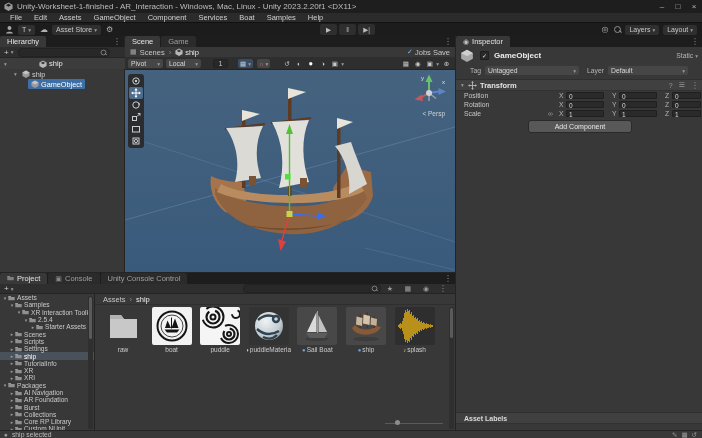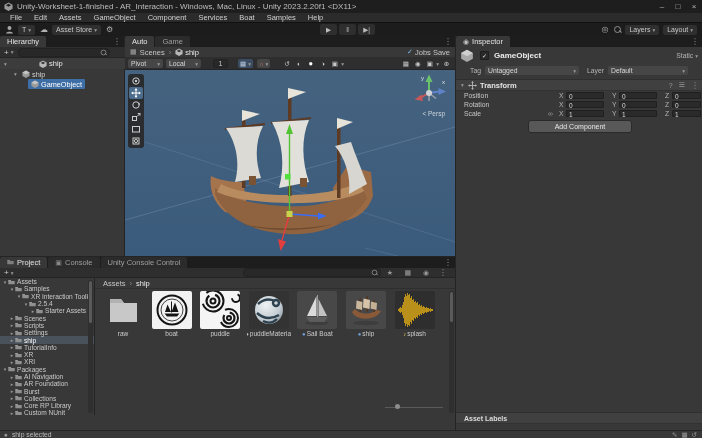--- a/index.html
+++ b/index.html
@@ -67,21 +67,21 @@
   #transform-header{position:absolute;left:0;top:43px;width:247px;height:12px;background:#404040;border-top:1px solid #2f2f2f;border-bottom:1px solid #323232;display:flex;align-items:center;box-sizing:border-box;}
   #transform-rows{position:absolute;left:0;top:56px;width:247px;}
   .trow{height:8px;margin-bottom:1px;position:relative;}
   .trow .rlab{position:absolute;left:8px;top:0;color:#c6c6c6;font-size:6.8px;}
   .axis-lab{position:absolute;top:0;color:#b4b4b4;font-size:6.8px;}
   .axis-fld{position:absolute;top:0;height:7px;background:#2a2a2a;border:1px solid #1f1f1f;border-radius:1px;color:#d8d8d8;font-size:6.5px;padding-left:2px;box-sizing:border-box;}
   #add-component{position:absolute;left:72px;top:84px;width:102px;height:11px;background:#585858;border:1px solid #2a2a2a;border-radius:3px;display:flex;align-items:center;justify-content:center;color:#e6e6e6;font-size:7px;}
   #asset-labels-bar{position:absolute;left:0;top:376px;width:247px;height:12px;background:#404040;border-top:1px solid #2f2f2f;border-bottom:1px solid #323232;display:flex;align-items:center;box-sizing:border-box;}
 
   
-  #bottom{left:0;top:256px;width:455px;height:158px;background:#383838;border-top:1px solid #242424;box-sizing:border-box;}
+  #bottom{left:0;top:272px;width:455px;height:158px;background:#383838;border-top:1px solid #242424;box-sizing:border-box;}
   #p-toolbar{position:absolute;left:0;top:11px;width:455px;height:10px;}
   #p-tree{position:absolute;left:0;top:21px;width:95px;height:137px;overflow:hidden;border-right:1px solid #242424;box-sizing:border-box;}
   .prow{height:7.3px;display:flex;align-items:center;font-size:6.6px;color:#c9c9c9;white-space:nowrap;}
   .prow.sel{background:#49525b;color:#fff;}
   .prow .arrow{width:6px;font-size:5px;}
   .micro-folder{width:7px;height:6px;margin-right:2px;flex:none;}
   .micro-folder svg{width:7px;height:6px;display:block;}
   #p-crumbbar{position:absolute;left:95px;top:21px;width:360px;height:11px;border-bottom:1px solid #2e2e2e;display:flex;align-items:center;box-sizing:border-box;}
   #asset-grid{position:absolute;left:95px;top:32px;width:360px;height:126px;}
   .asset{position:absolute;width:44px;text-align:center;}
@@ -206,21 +206,21 @@
             </span>
             <span>GameObject</span>
           </span>
         </div>
       </div>
   </div>
 
   <div id="scene" class="abs">
     <div class="ptabbar" id="scene-tabs">
         <div class="tab active">
-          <span>Auto</span>
+          <span>Scene</span>
         </div>
         <div class="tab">
           <span>Game</span>
         </div>
         <span class="dots">⋮</span>
       </div>
     <div id="s-crumbbar">
       <span style="margin-left:5px;color:#9f9f9f;font-size:7px;">▦</span>
       <span style="margin-left:3px;color:#c6c6c6;">Scenes</span>
       <span style="margin:0 4px;color:#8a8a8a;">›</span>

